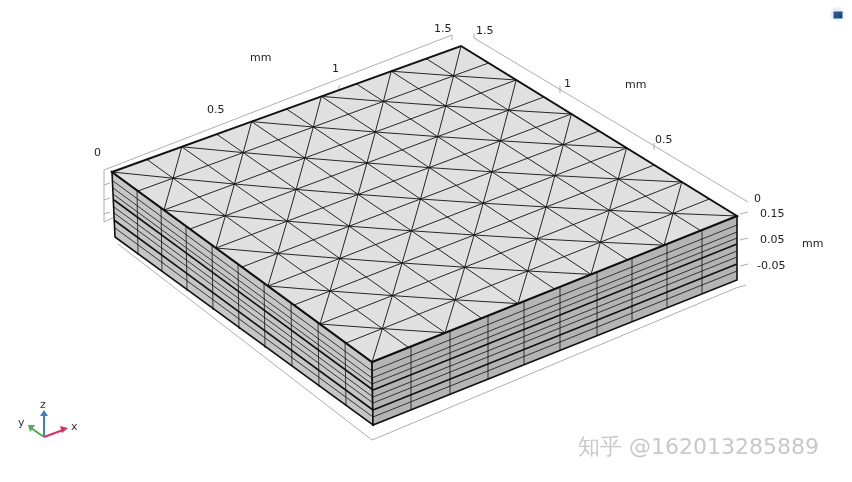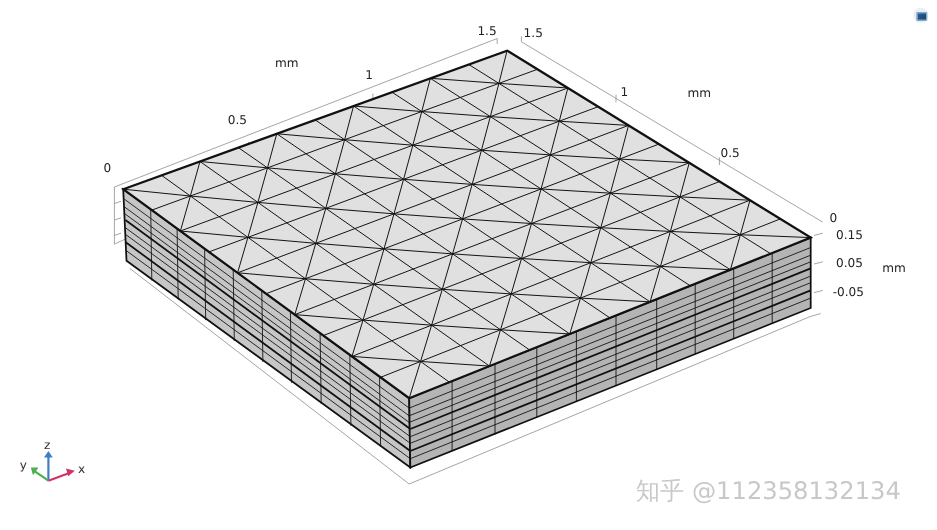--- a/index.html
+++ b/index.html
@@ -227,13 +227,13 @@
       <polygon points="68,428 60,426 62,433" fill="#d0336b" stroke="none"></polygon>
     <text x="40" y="408">z</text>
     <text x="18" y="426">y</text>
     <text x="71" y="430">x</text>
   </g>
 </svg>
 
 <div class="badge">
     <i></i>
   </div>
-<div class="wm">知乎 @112358132134</div>
+<div class="wm">知乎 @162013285889</div>
 
 </body></html>

